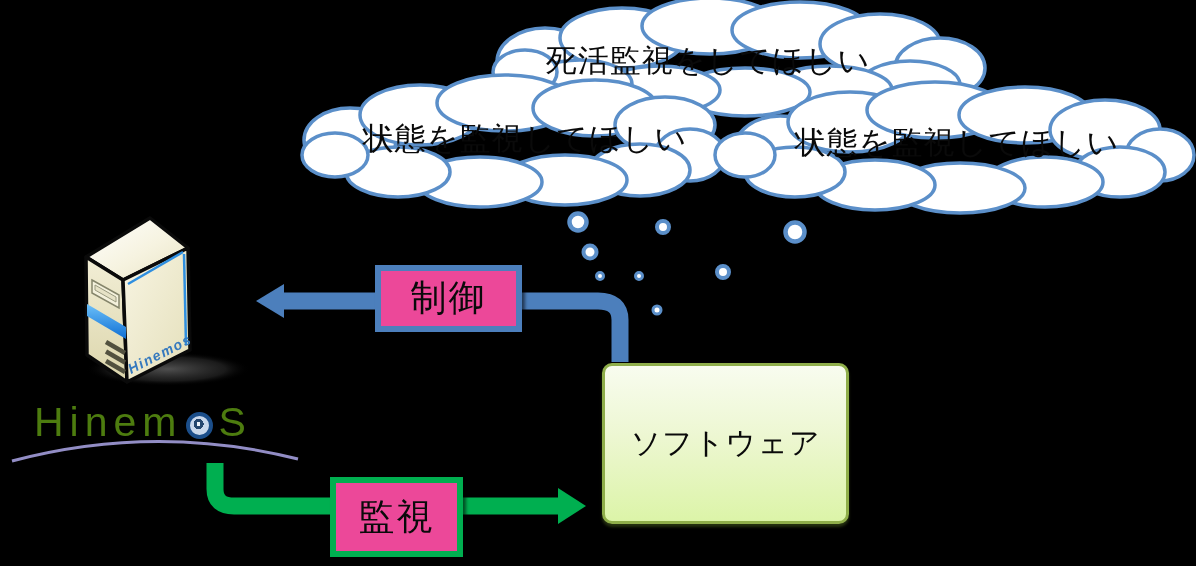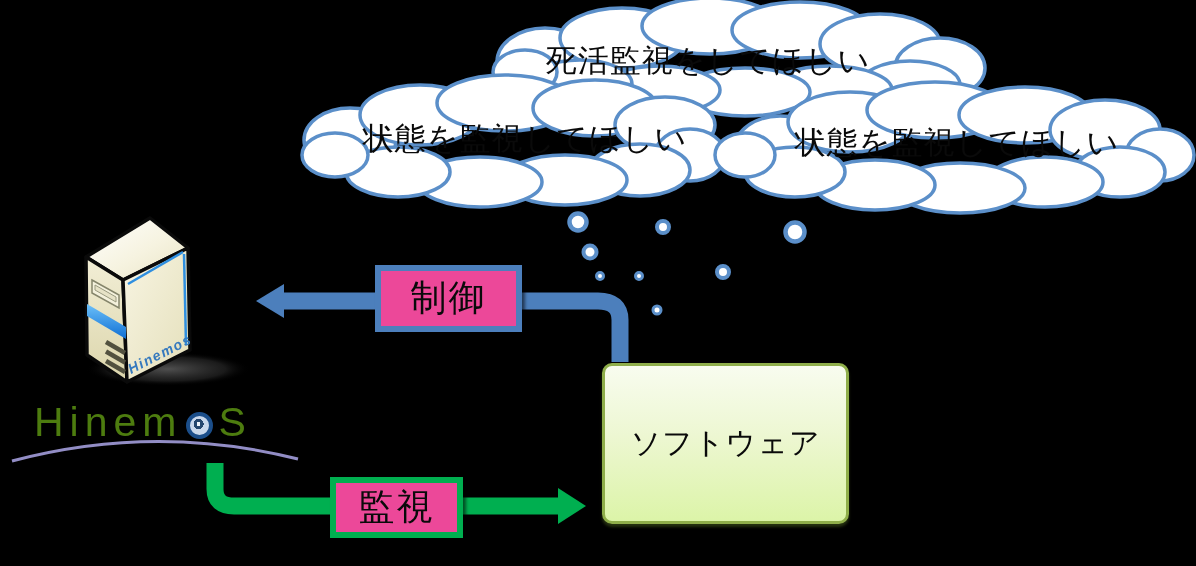--- a/index.html
+++ b/index.html
@@ -12,21 +12,21 @@
     position:absolute;text-align:center;color:#0a0a0a;
     font-size:31px;letter-spacing:1px;white-space:nowrap;
   }
   .arrow-label{
     position:absolute;background:#ec4899;box-sizing:border-box;
     display:flex;align-items:center;justify-content:center;
     color:#0a0a0a;font-size:36px;letter-spacing:2px;
     box-shadow:3px 4px 3px rgba(0,0,0,0.55);
   }
   #label-control{left:375px;top:265px;width:147px;height:67px;border:6px solid #4C7FBC;}
-  #label-monitor{left:330px;top:477px;width:133px;height:61px;border:6px solid #00AF50;}
+  #label-monitor{left:330px;top:477px;width:133px;height:80px;border:6px solid #00AF50;}
   #software-box{
     position:absolute;left:602px;top:363px;width:247px;height:161px;
     box-sizing:border-box;border:3px solid #8FAE4A;border-radius:10px;
     background:linear-gradient(to bottom,#F8FCEF 0%,#EDF7D2 45%,#DCF4A8 100%);
     display:flex;align-items:center;justify-content:center;
     color:#0a0a0a;font-size:30px;letter-spacing:1px;
     box-shadow:0 3px 3px rgba(70,90,30,0.55);
   }
   #hinemos-logo{
     position:absolute;left:34px;top:396px;height:52px;

